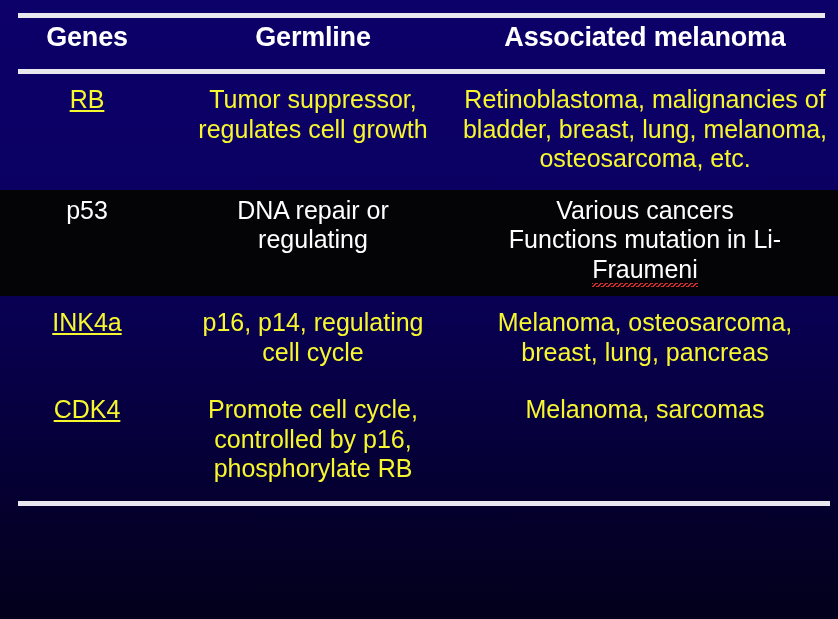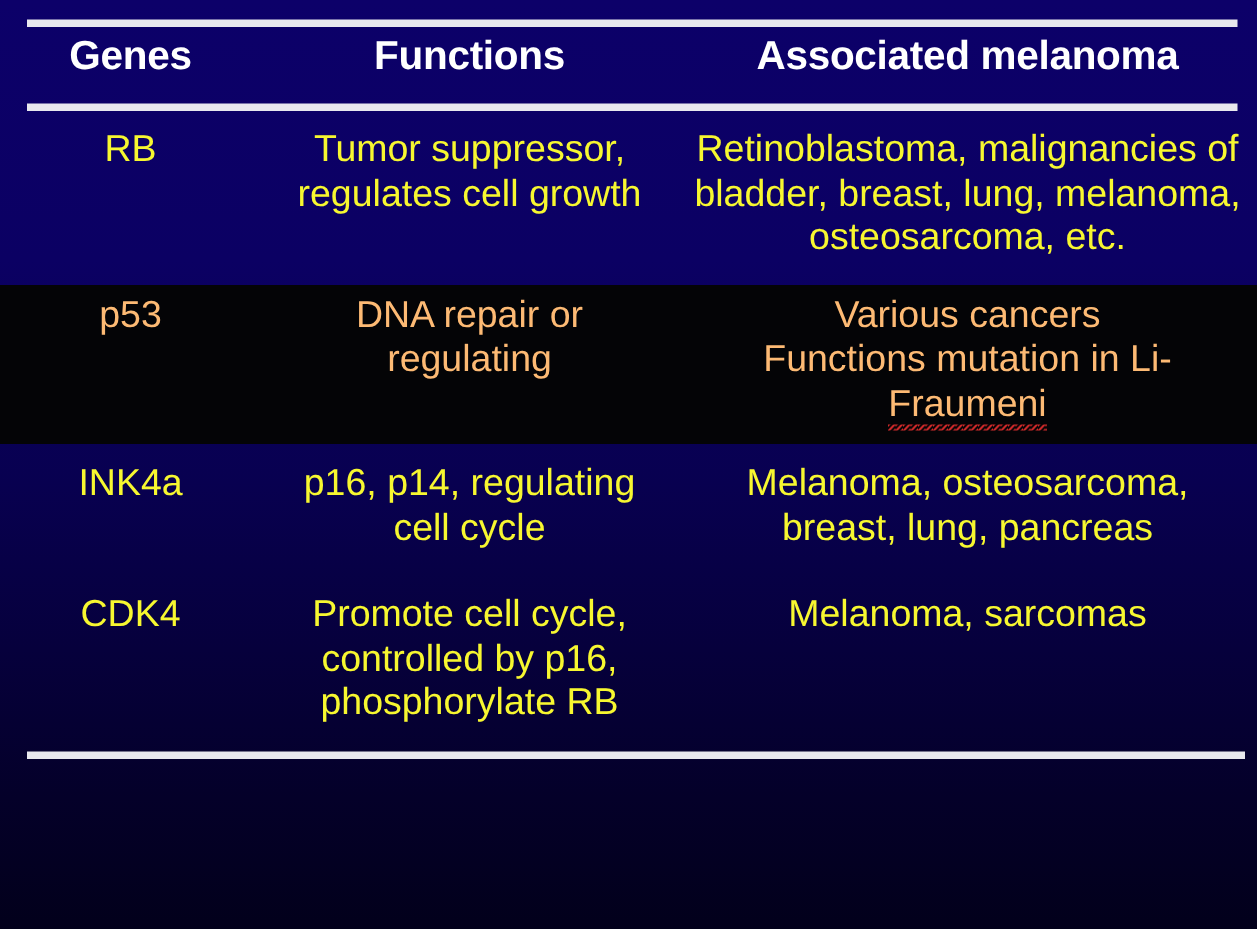--- a/index.html
+++ b/index.html
@@ -81,23 +81,23 @@
   
   .data-cell {
     text-align: center;
     vertical-align: top;
     font-size: 25px;
     line-height: 1.18;
     padding: 6px 8px 10px 8px;
   }
 
   .row-yellow .data-cell { color: #f7f730; }
-  .row-cyan   .data-cell { color: #fdba74; margin-top: 28px; }
-
-  .gene-name { white-space: nowrap; }
+  .row-cyan   .data-cell { color: #ffffff; margin-top: 28px; }
+
+  .gene-name { white-space: nowrap; text-decoration: underline; }
 
   
   .row-cyan {
     position: relative;
   }
   .row-cyan .data-cell {
     background: #040406;
   }
   .row-cyan .data-cell.first-col {
     box-shadow: inset 18px 0 0 0 transparent;
@@ -154,21 +154,21 @@
 
     <tbody>
         <tr class="hdr-rule-top">
       <td colspan="3">
             <div class="rule"></div>
           </td>
     </tr>
 
     <tr>
       <td class="hdr-cell">Genes</td>
-      <td class="hdr-cell">Functions</td>
+      <td class="hdr-cell">Germline</td>
       <td class="hdr-cell">Associated melanoma</td>
     </tr>
 
     <tr class="hdr-rule-bot">
       <td colspan="3">
             <div class="rule"></div>
           </td>
     </tr>
 
     <tr class="row-yellow">

